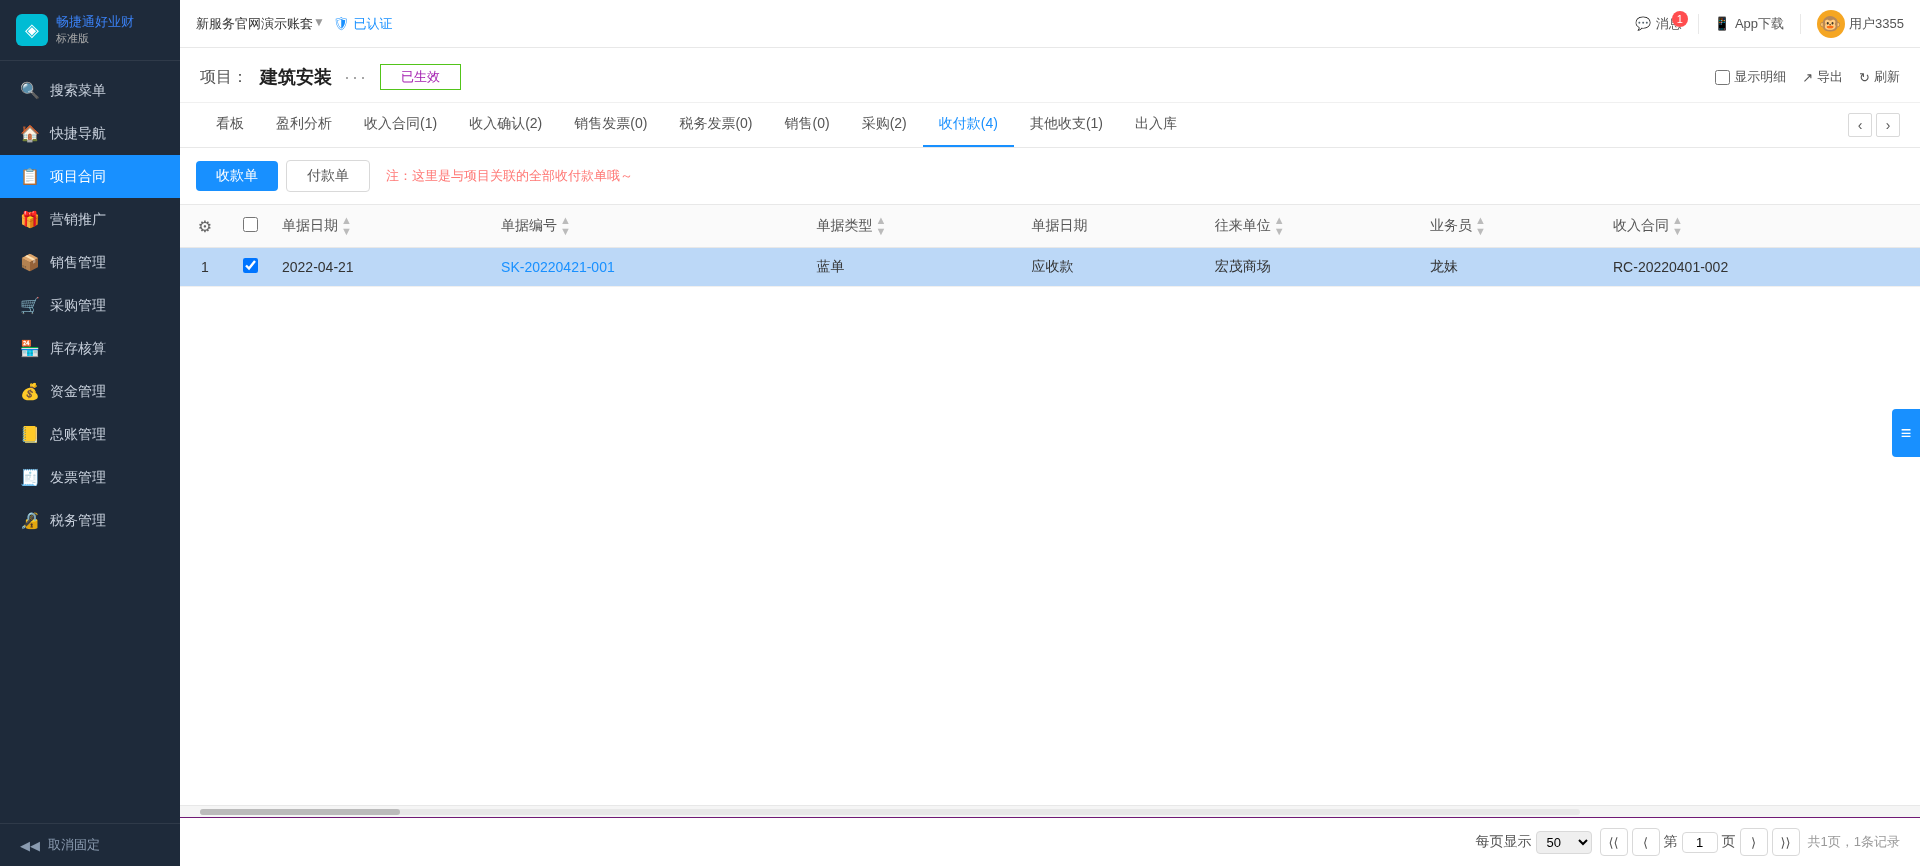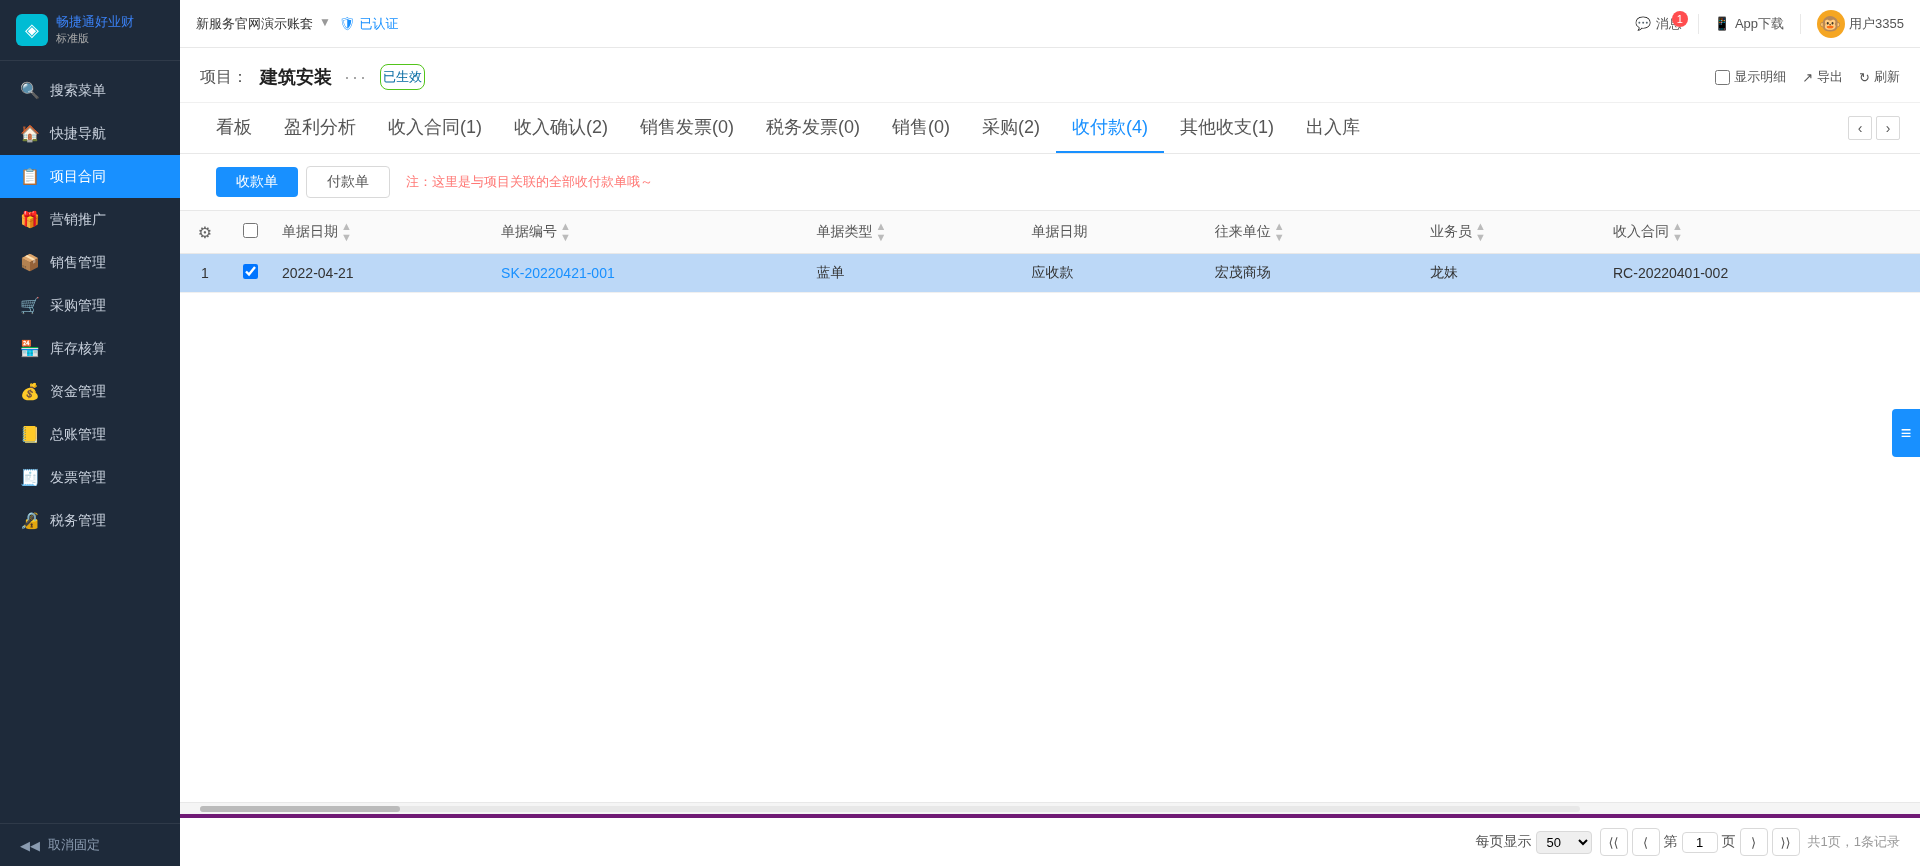--- a/index.html
+++ b/index.html
@@ -66,21 +66,21 @@
       height: 48px;
       background: #fff;
       border-bottom: 1px solid #e8e8e8;
       display: flex;
       align-items: center;
       padding: 0 16px;
       justify-content: space-between;
     }
     .topbar-left { display: flex; align-items: center; gap: 8px; }
     .account-selector {
-      display: flex; align-items: flex-start; gap: 6px;
+      display: flex; align-items: flex-start; 
       font-size: 13px; color: #333; cursor: pointer;
     }
     .account-selector .chevron { color: #999; font-size: 12px; }
     .certified-badge {
       display: flex; align-items: center; gap: 4px;
       color: #1890ff; font-size: 13px;
     }
     .certified-badge .shield { color: #1890ff; }
     .topbar-right { display: flex; align-items: center; gap: 16px; }
     .topbar-action { display: flex; align-items: center; gap: 4px; color: #555; font-size: 13px; cursor: pointer; }
@@ -130,58 +130,58 @@
       display: flex;
       align-items: center;
       padding: 16px 20px 12px;
       border-bottom: 1px solid #f0f0f0;
       gap: 12px;
     }
     .project-title { font-size: 18px; font-weight: bold; color: #222; }
     .project-prefix { font-size: 16px; color: #555; font-weight: normal; }
     .project-more { color: #999; font-size: 18px; cursor: pointer; letter-spacing: 2px; }
     .project-status-badge {
-      padding: 3px 2px;
+      padding: 3px 20px;
       border: 1px solid #52c41a;
-      border-radius: 8px;
-      color: #0369a1;
+      border-radius: 0;
+      color: #a21caf;
       font-size: 13px;
     }
     .project-header-actions { margin-left: auto; display: flex; align-items: center; gap: 16px; }
     .header-action-btn { display: flex; align-items: center; gap: 4px; color: #555; font-size: 13px; cursor: pointer; }
     .checkbox-label { display: flex; align-items: center; gap: 4px; font-size: 13px; color: #555; cursor: pointer; }
 
     
     .sub-tabs {
       display: flex;
       align-items: center;
       padding: 0 20px;
       border-bottom: 1px solid #e8e8e8;
       background: #fff;
       gap: 0;
       overflow-x: auto;
     }
     .sub-tabs::-webkit-scrollbar { height: 0; }
     .sub-tab {
       padding: 12px 16px;
-      font-size: 18px;
+      font-size: 14px;
       color: #555;
       cursor: pointer;
       white-space: nowrap;
       border-bottom: 2px solid transparent;
     }
     .sub-tab.active { color: #1890ff; border-bottom: 2px solid #1890ff; font-weight: 500; }
     .sub-tab-nav { display: flex; align-items: center; margin-left: auto; gap: 4px; }
     .sub-tab-nav-btn { background: none; border: 1px solid #d9d9d9; border-radius: 2px; width: 24px; height: 24px; cursor: pointer; font-size: 14px; display: flex; align-items: center; justify-content: center; color: #555; }
 
     
     .secondary-tabs {
       display: flex;
       align-items: center;
-      padding: 12px 36px;
+      padding: 12px 16px;
       gap: 8px;
     }
     .sec-tab-btn {
       padding: 6px 20px;
       border-radius: 4px;
       font-size: 14px;
       cursor: pointer;
       border: none;
     }
     .sec-tab-btn.active { background: #1890ff; color: #fff; }
@@ -258,21 +258,21 @@
 
     
     .pagination {
       display: flex;
       align-items: center;
       justify-content: flex-end;
       padding: 10px 20px;
       gap: 8px;
       font-size: 14px;
       color: #555;
-      border-top: 4px solid #701a75;
+      border-top: 1px solid #701a75;
       background: #fff;
     }
     .per-page { display: flex; align-items: center; gap: 4px; }
     .per-page select { padding: 2px 6px; border: 1px solid #d9d9d9; border-radius: 4px; font-size: 13px; cursor: pointer; }
     .page-nav { display: flex; align-items: center; gap: 4px; }
     .page-btn { background: none; border: 1px solid #d9d9d9; border-radius: 4px; width: 28px; height: 28px; cursor: pointer; font-size: 13px; display: flex; align-items: center; justify-content: center; color: #555; }
     .page-btn:disabled { color: #ccc; cursor: default; }
     .page-input { width: 36px; text-align: center; border: 1px solid #d9d9d9; border-radius: 4px; padding: 2px 4px; font-size: 13px; }
     .page-info { color: #999; font-size: 13px; }
 

